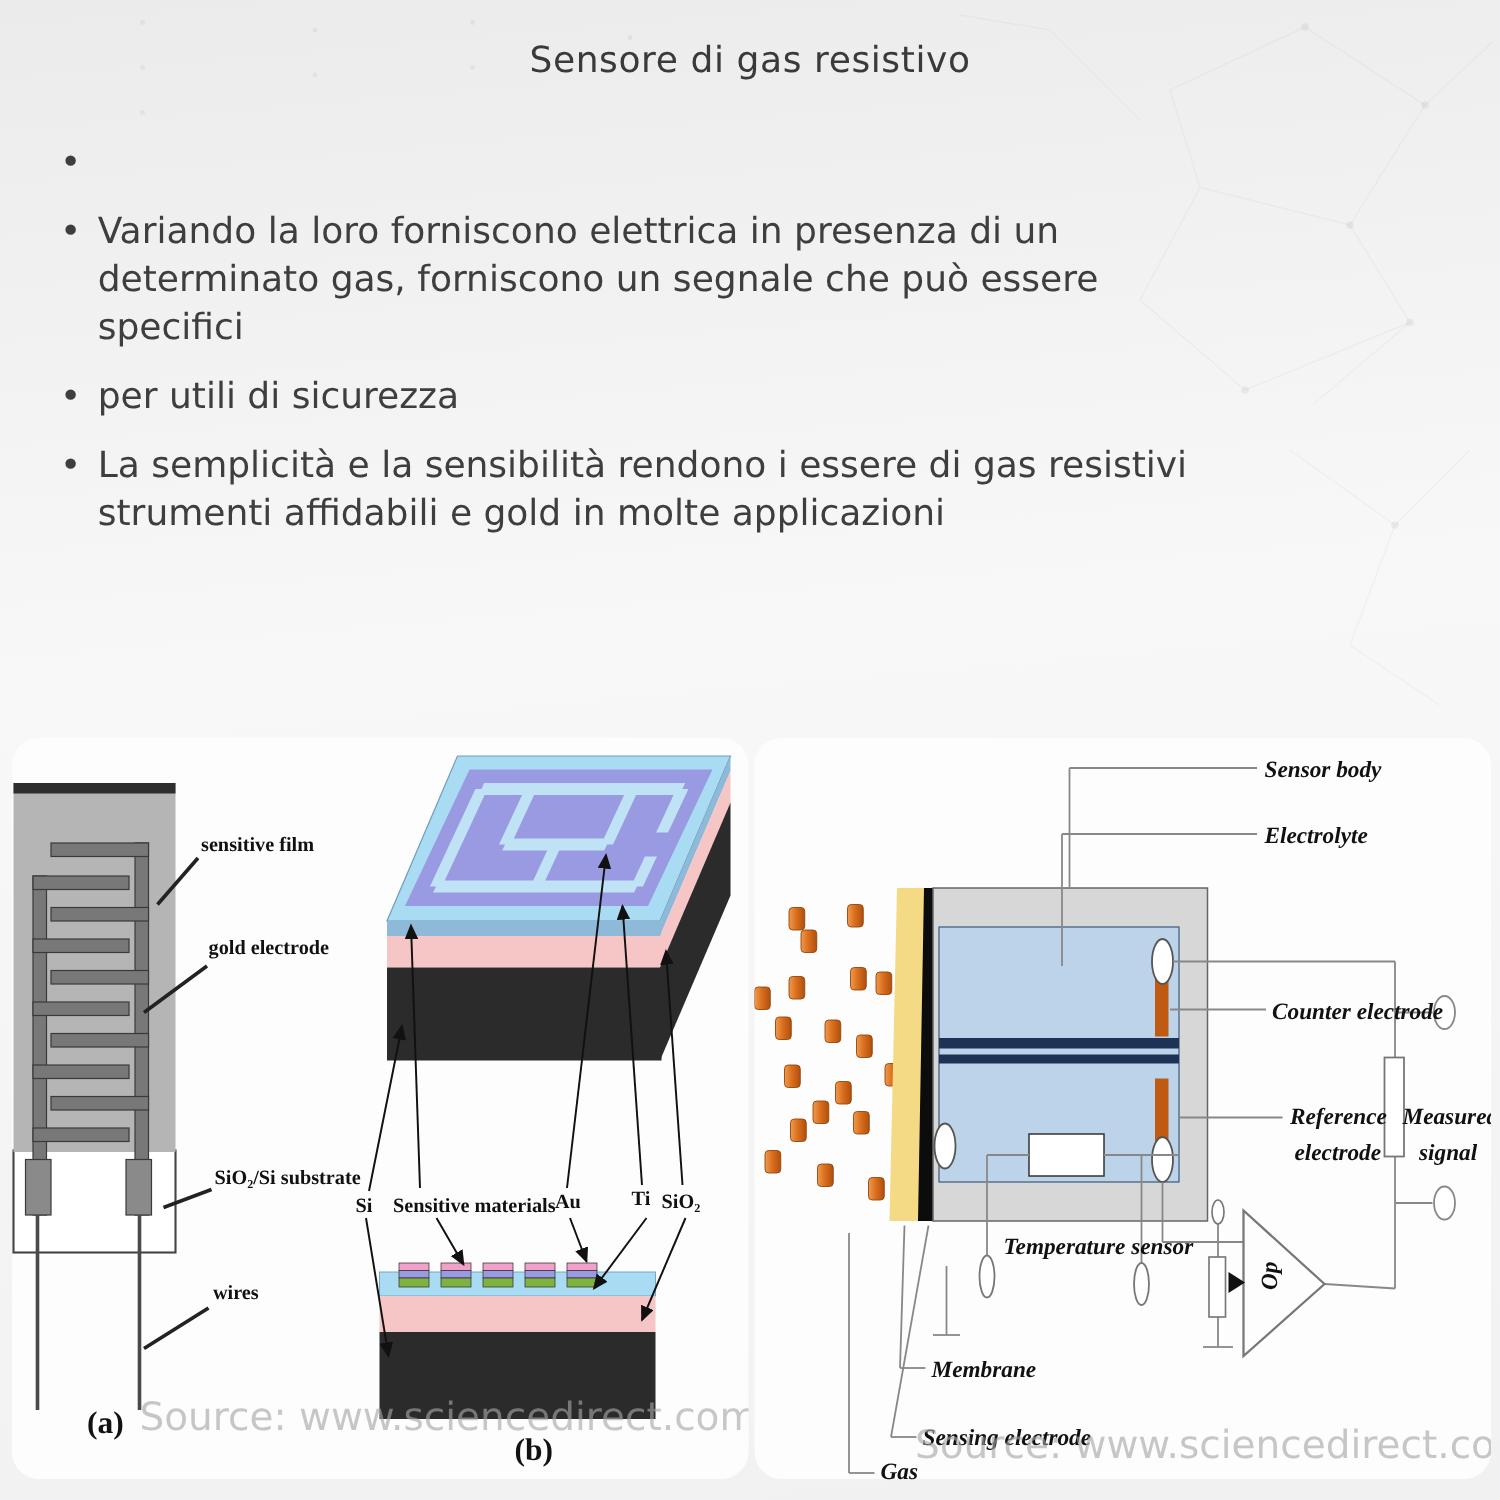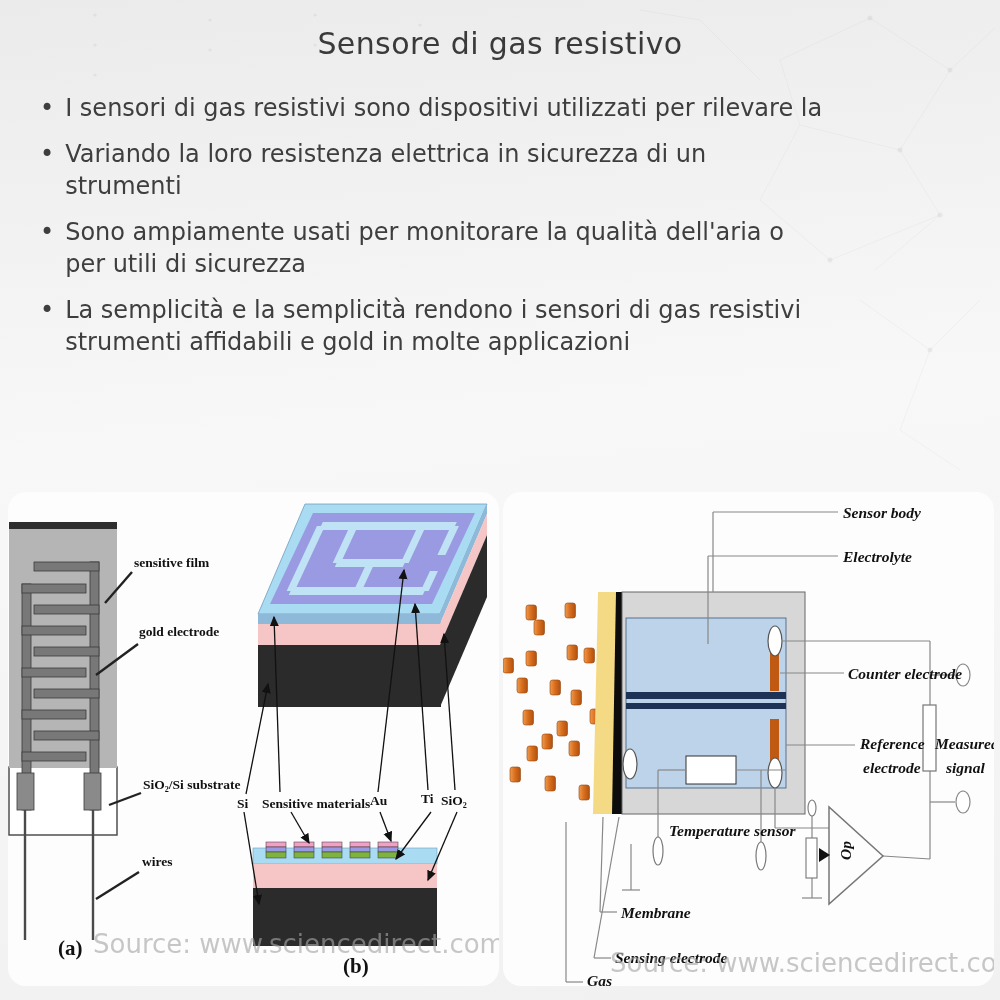--- a/index.html
+++ b/index.html
@@ -4,21 +4,21 @@
 <style>
   html,body{margin:0;padding:0;}
   body{
     width:1000px;height:1000px;position:relative;overflow:hidden;
     font-family:"DejaVu Sans","Liberation Sans",sans-serif;
     background:linear-gradient(175deg,#ebebeb 0%,#f8f8f8 42%,#f1f1f1 100%);
   }
   .plexus{position:absolute;inset:0;pointer-events:none;}
   .title{
     position:absolute;top:26px;left:0;width:1000px;text-align:center;
-    font-size:30px;font-weight:500;color:#3a3a3a;letter-spacing:.4px;margin:0;
+    font-size:24px;font-weight:500;color:#3a3a3a;letter-spacing:.4px;margin:0;
   }
   .bullets{position:absolute;top:92px;left:40px;width:950px;color:#3e3e3e;}
   .bitem{display:flex;gap:11px;margin-bottom:14px;font-size:24px;line-height:32px;}
   .dot{flex:0 0 auto;}
   .bline{display:block;}
   .panel{position:absolute;top:492px;width:491px;height:494px;background:#fdfdfd;border-radius:18px;}
   .panel.left{left:8px;}
   .panel.right{left:503px;}
   svg{display:block;}
   .slab{font-family:"Liberation Serif","DejaVu Serif",serif;font-weight:bold;font-size:13.5px;fill:#111;}
@@ -53,41 +53,40 @@
       <circle cx="420" cy="25" r="1.6"></circle>
   </g>
 </svg>
 
 <h1 class="title">Sensore di gas resistivo</h1>
 
 <div class="bullets">
   <div class="bitem">
     <span class="dot">•</span>
     <span>
-      <span class="bline">I sensori di gas resistivi sono dispositivi utilizzati per rilevare la</span>
     </span>
   </div>
   <div class="bitem">
     <span class="dot">•</span>
     <span>
-      <span class="bline">Variando la loro resistenza elettrica in sicurezza di un</span>
-      <span class="bline">strumenti</span>
+      <span class="bline">Variando la loro forniscono elettrica in presenza di un</span>
+      <span class="bline">determinato gas, forniscono un segnale che può essere</span>
+      <span class="bline">specifici</span>
     </span>
   </div>
   <div class="bitem">
     <span class="dot">•</span>
     <span>
-      <span class="bline">Sono ampiamente usati per monitorare la qualità dell'aria o</span>
       <span class="bline">per utili di sicurezza</span>
     </span>
   </div>
   <div class="bitem">
     <span class="dot">•</span>
     <span>
-      <span class="bline">La semplicità e la semplicità rendono i sensori di gas resistivi</span>
+      <span class="bline">La semplicità e la sensibilità rendono i essere di gas resistivi</span>
       <span class="bline">strumenti affidabili e gold in molte applicazioni</span>
     </span>
   </div>
 </div>
 
 <div class="panel left">
 <svg width="491" height="494" viewBox="0 0 491 494">
   <defs>
     <marker id="arr" markerWidth="9" markerHeight="8" refX="7" refY="3.5" orient="auto">
       <path d="M0,0 L8,3.5 L0,7 Z" fill="#111"></path>

